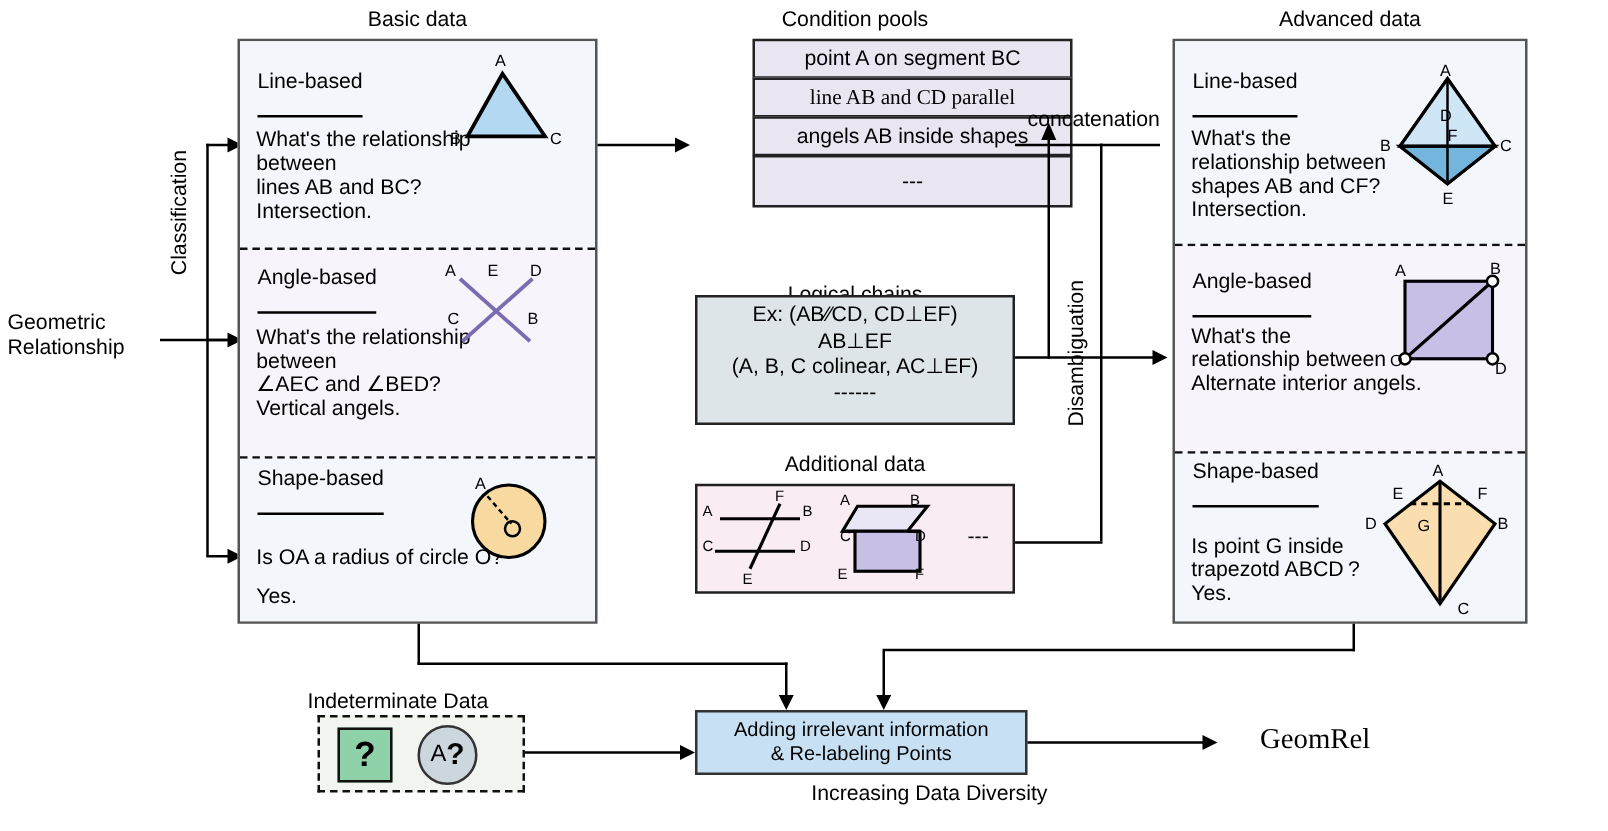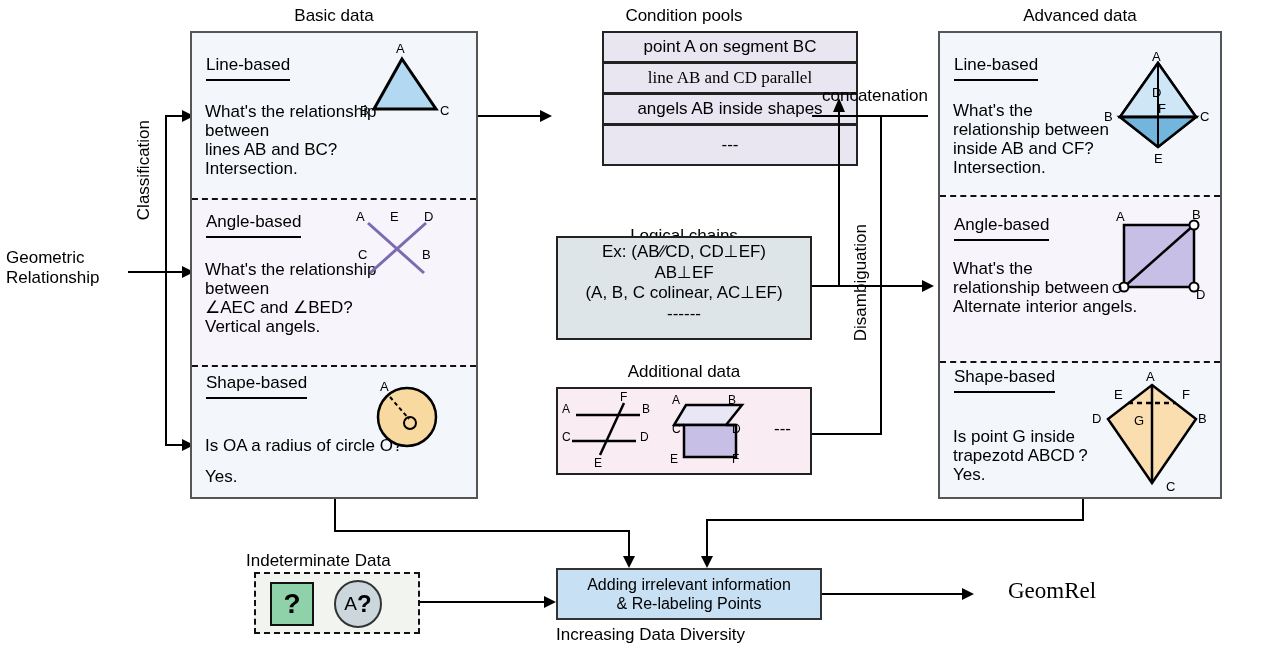--- a/index.html
+++ b/index.html
@@ -2,21 +2,21 @@
 <html><head>
 <meta charset="utf-8">
 <style>
   html,body{margin:0;padding:0;background:#fff;}
   body{width:1286px;height:665px;position:relative;overflow:hidden;
        font-family:"Liberation Sans","DejaVu Sans",sans-serif;color:#000;}
   .abs{position:absolute;}
   .ttl{font-size:17px;text-align:center;}
   .panel{position:absolute;border:2px solid #555;box-sizing:border-box;}
   .seg{position:absolute;box-sizing:border-box;}
-  .hdr{font-size:17px;display:inline-block;border-bottom:2px solid #000;padding-bottom:4px;}
+  .hdr{font-size:17px;display:inline-block;border-bottom:2px solid #000;padding-bottom:17px;}
   .qtxt{font-size:17px;line-height:1.12;}
   .poolrow{position:absolute;left:0;right:0;background:#e9e6f2;border:2px solid #222;
            box-sizing:border-box;display:flex;align-items:center;justify-content:center;
            font-size:17px;}
   .ln{position:absolute;background:#000;}
   .h{height:2px;}
   .v{width:2px;}
   .vtext{position:absolute;font-size:17px;writing-mode:vertical-rl;transform:rotate(180deg);
          white-space:nowrap;}
   svg{display:block;overflow:visible;}
@@ -176,21 +176,21 @@
 
 <div class="ln h" style="left:880px;top:115px;width:48px;"></div>
 
 <div class="panel" style="left:938px;top:31px;width:284px;height:468px;background:#f3f6fa;">
 
   <div class="seg" style="left:0;top:0;width:100%;height:164px;background:#f3f6fa;border-bottom:2px dashed #111;">
     <div class="abs" style="left:14px;top:22px;"><span class="hdr">Line-based</span></div>
     <div class="abs qtxt" style="left:13px;top:68px;width:170px;">
       <div>What's the</div>
       <div>relationship between</div>
-      <div>inside AB and CF?</div>
+      <div>shapes AB and CF?</div>
       <div>Intersection.</div>
     </div>
     <svg class="fig" style="left:160px;top:18px;" width="124" height="116">
       <polygon points="58,12 96,66 58,96 20,66" fill="#b8d9f0" stroke="#000" stroke-width="2.5"></polygon>
       <polygon points="58,12 96,66 20,66" fill="#cfe6f7" stroke="#000" stroke-width="2.5"></polygon>
       <polygon points="20,66 58,96 96,66" fill="#74b5dd" stroke="#000" stroke-width="2.5"></polygon>
       <line x1="20" y1="66" x2="96" y2="66" stroke="#000" stroke-width="2.5"></line>
       <line x1="58" y1="12" x2="58" y2="96" stroke="#000" stroke-width="2"></line>
       <text class="glabel" x="52" y="10">A</text>
       <text class="glabel" x="4" y="70">B</text>
@@ -269,19 +269,19 @@
 </div>
 <div class="ln h" style="left:420px;top:601px;width:130px;"></div>
 <svg class="abs" style="left:544px;top:594px;" width="16" height="16">
     <polygon points="0,2 12,8 0,14" fill="#000"></polygon>
   </svg>
 
 <div class="abs" style="left:556px;top:568px;width:266px;height:52px;background:#c7e0f4;border:2px solid #333;box-sizing:border-box;display:flex;flex-direction:column;align-items:center;justify-content:center;font-size:16px;line-height:1.2;">
   <div>Adding irrelevant information</div>
   <div>&amp; Re-labeling Points</div>
 </div>
-<div class="abs" style="left:556px;top:625px;width:266px;text-align:left;font-size:17px;">Increasing Data Diversity</div>
+<div class="abs" style="left:572px;top:625px;width:266px;text-align:right;font-size:17px;">Increasing Data Diversity</div>
 
 <div class="ln h" style="left:822px;top:593px;width:148px;"></div>
 <svg class="abs" style="left:962px;top:586px;" width="16" height="16">
     <polygon points="0,2 12,8 0,14" fill="#000"></polygon>
   </svg>
 <div class="abs" style="left:1008px;top:578px;font-size:23px;font-family:Liberation Serif, serif;">GeomRel</div>
 
 </body></html>

